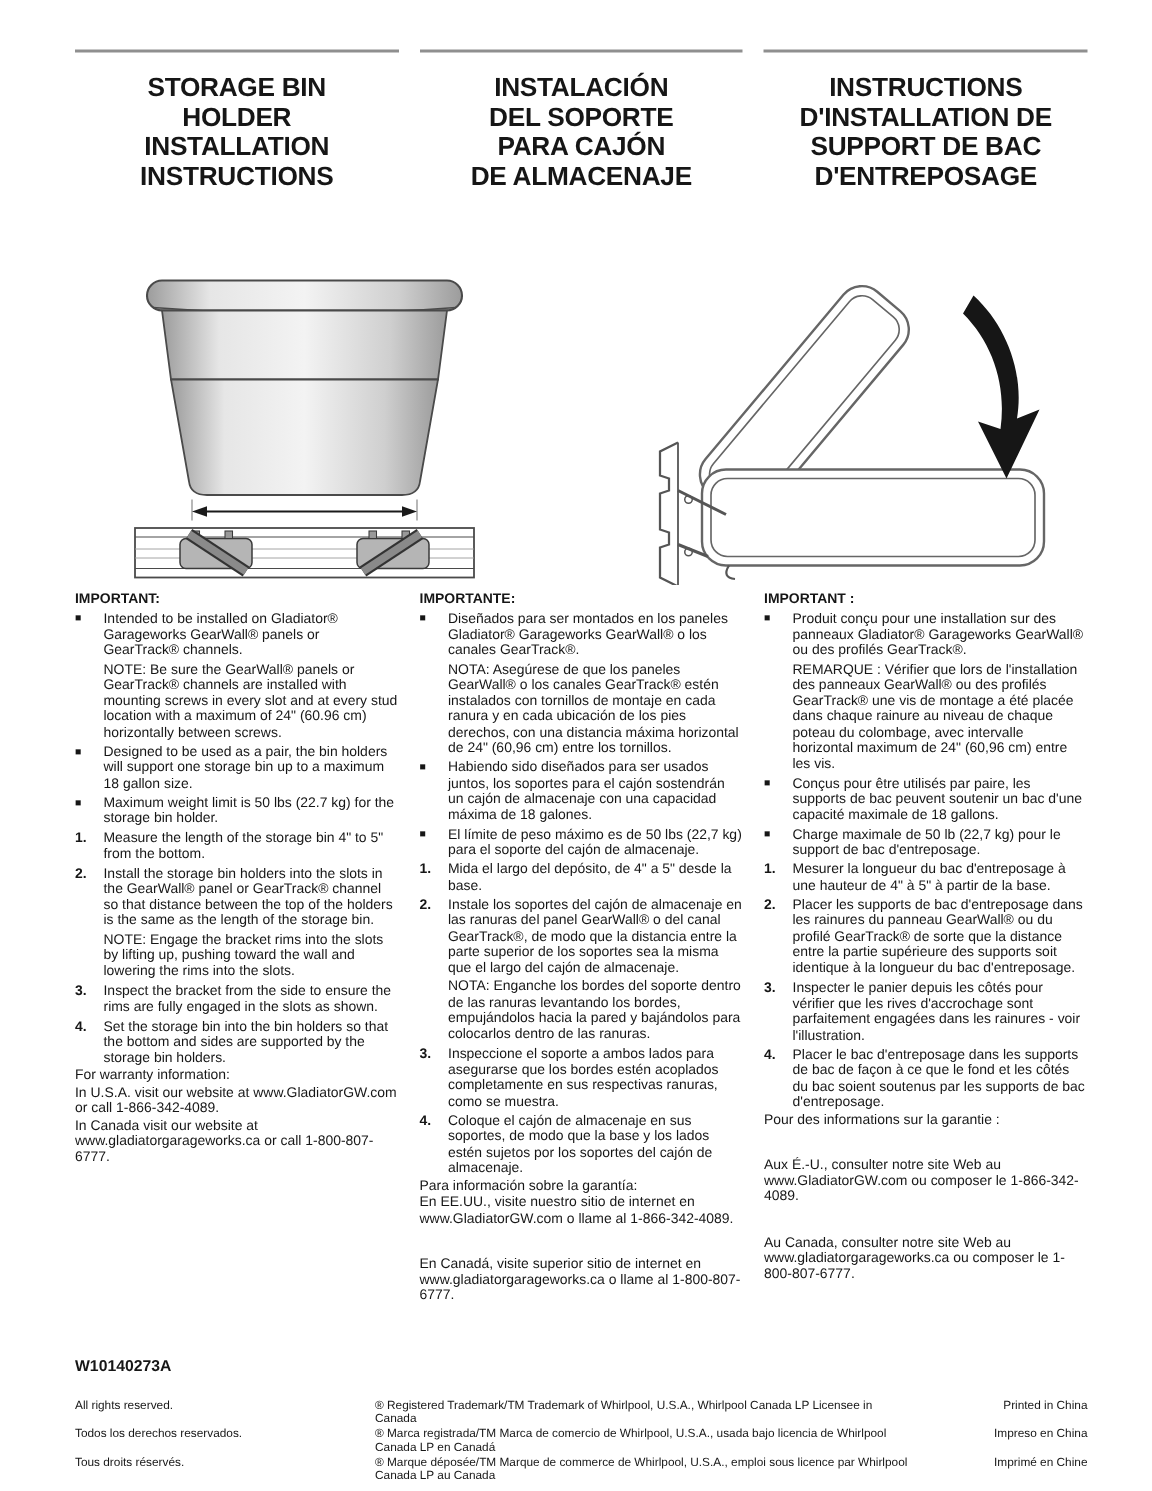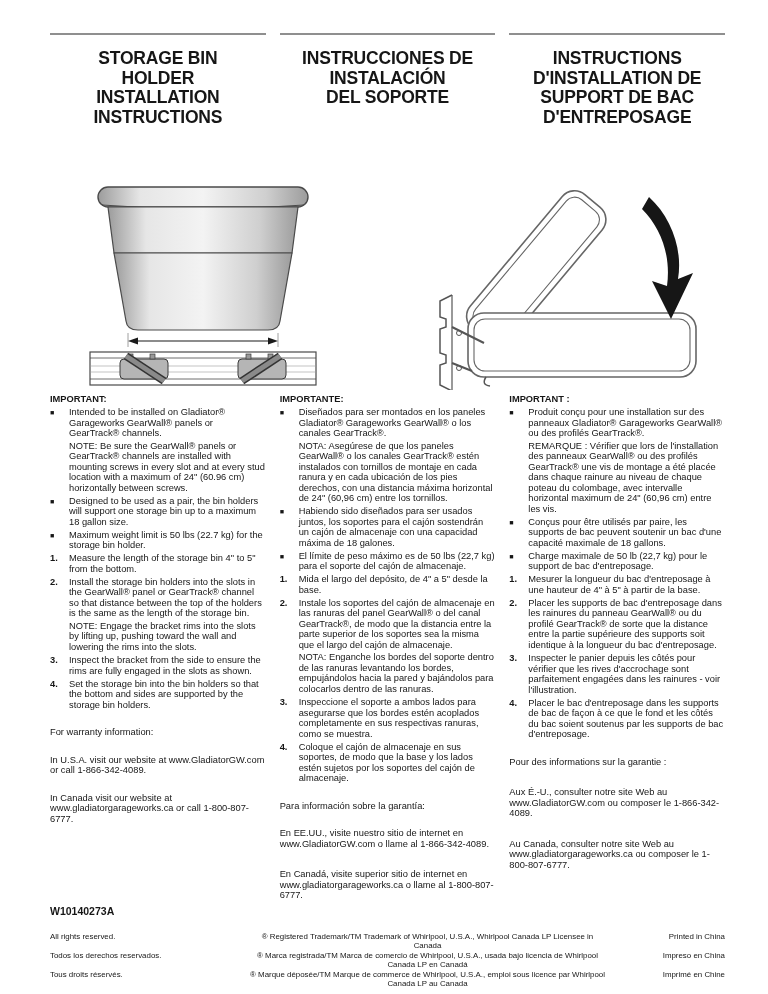--- a/index.html
+++ b/index.html
@@ -14,31 +14,31 @@
   .figure-band{position:absolute;top:183px;left:0;width:768px;height:208px}
   .fig{position:absolute}
   .fig-left{left:88px;top:0;width:230px;height:205px}
   .fig-right{left:428px;top:2px;width:280px;height:205px}
 
   .text-row{position:absolute;top:394px;left:50px;right:43px;display:flex;gap:14px;font-size:9.3px;line-height:10.5px}
   .bcol{flex:1}
   .important{font-weight:700;margin-bottom:0}
   .li{display:flex;margin-top:2.6px}
   .li.note{padding-left:19px;margin-top:2px}
-  .li.para{margin-top:17px}
+  .li.para{margin-top:1px}
   .li.mt{margin-top:20px}
   .marker{flex:none;width:19px;font-weight:700}
   .li.bullet .marker{font-size:7px;line-height:10.5px;padding-top:1px}
   .li-body{flex:1}
   .b{font-weight:400}
 
   .footer{position:absolute;top:906px;left:50px;right:43px;font-size:7.9px;line-height:9.4px}
   .frow{display:flex}
   .fl{width:200px}
-  .fm{flex:1;text-align:center}
+  .fm{flex:1;text-align:left}
   .fr{width:120px;text-align:right}
   .pn{font-size:10.5px;font-weight:700;line-height:11px;margin-bottom:15px}
 </style>
 </head>
 <body>
 
 <div class="sheet">
 
   <div class="header-row">
     <div class="hcol">
@@ -46,23 +46,24 @@
       <div class="title">
           <div>STORAGE BIN</div>
           <div>HOLDER</div>
           <div>INSTALLATION</div>
           <div>INSTRUCTIONS</div>
         </div>
     </div>
     <div class="hcol">
       <div class="rule"></div>
       <div class="title">
-          <div>INSTRUCCIONES DE</div>
           <div>INSTALACIÓN</div>
           <div>DEL SOPORTE</div>
+          <div>PARA CAJÓN</div>
+          <div>DE ALMACENAJE</div>
         </div>
     </div>
     <div class="hcol">
       <div class="rule"></div>
       <div class="title">
           <div>INSTRUCTIONS</div>
           <div>D'INSTALLATION DE</div>
           <div>SUPPORT DE BAC</div>
           <div>D'ENTREPOSAGE</div>
         </div>

